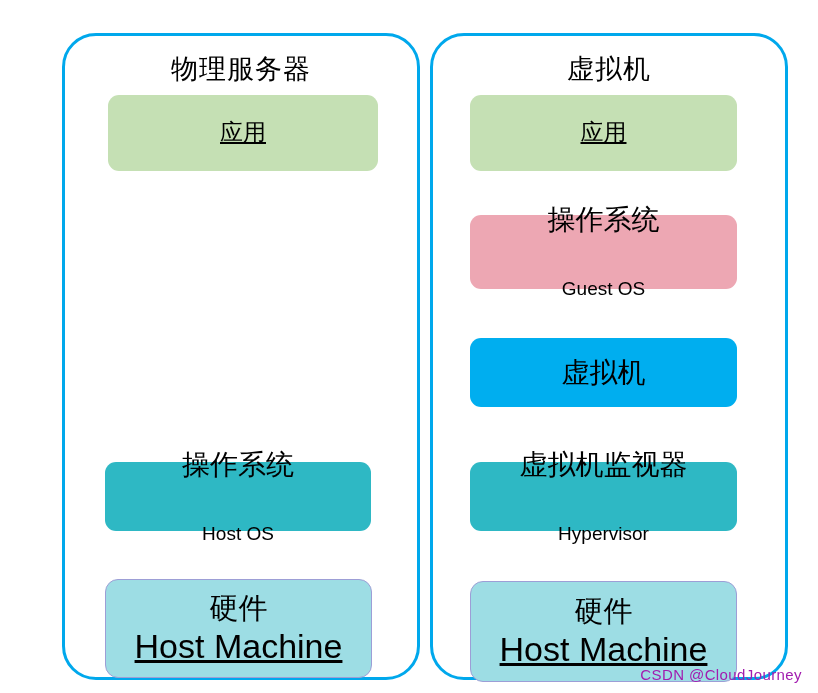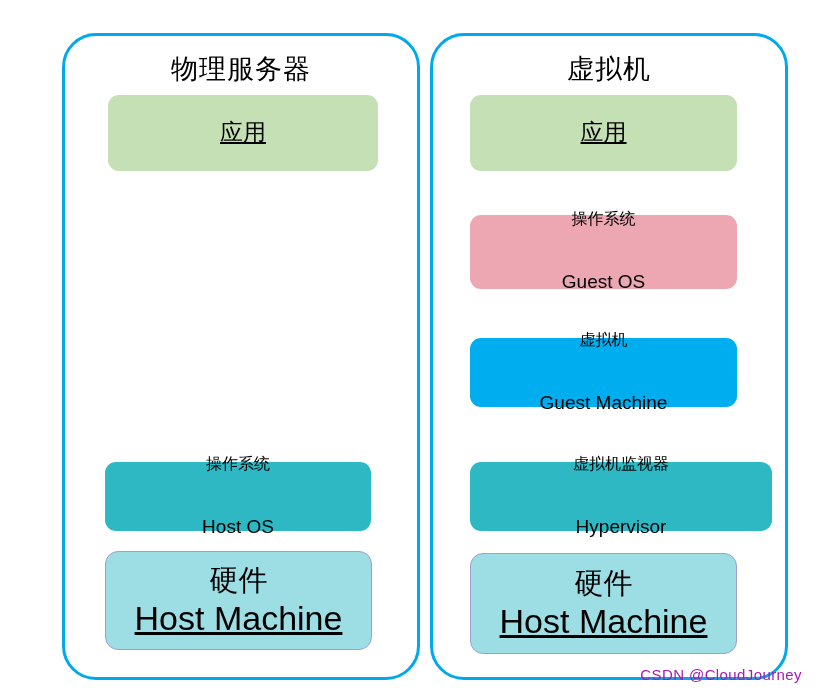--- a/index.html
+++ b/index.html
@@ -54,41 +54,41 @@
     line-height: 1.18;
   }
   .block .cn { display: block; }
   .block .en { display: block; }
 
   
   .c-green { background: #c5e0b4; }
   .c-pink  { background: #eda7b3; }
   .c-blue  { background: #00aeef; }
   .c-teal  { background: #2eb8c4; }
-  .c-hw    { background: #9ddde4; border: 1px solid #9d9ed6; border-radius: 13px; }
+  .c-hw    { background: #9ddde4; border: 1px solid #9d9ed6; border-radius: 13px; margin-top: 28px; }
 
   
   .t-app   { font-size: 23px; text-decoration: underline; }
   .t-mid   { }
-  .t-mid .cn { font-size: 16px; }
+  .t-mid .cn { font-size: 28px; }
   .t-mid .en { font-size: 19px; margin-top: 42px; }
   .t-hw    { }
   .t-hw .cn { font-size: 29px; }
   .t-hw .en { font-size: 34px; text-decoration: underline; }
 
   
   #block-app-left     { left: 108px; top: 95px;  width: 270px; height: 76px; }
   #block-hostos-left  { left: 105px; top: 462px; width: 266px; height: 69px; }
   #block-hw-left      { left: 105px; top: 551px; width: 267px; height: 99px; }
 
   
   #block-app-right    { left: 470px; top: 95px;  width: 267px; height: 76px; }
   #block-guestos      { left: 470px; top: 215px; width: 267px; height: 74px; }
   #block-guestmachine { left: 470px; top: 338px; width: 267px; height: 69px; }
-  #block-hypervisor   { left: 470px; top: 462px; width: 302px; height: 69px; }
+  #block-hypervisor   { left: 470px; top: 462px; width: 267px; height: 69px; }
   #block-hw-right     { left: 470px; top: 553px; width: 267px; height: 101px; }
 
   
   #watermark {
     position: absolute;
     right: 16px;
     bottom: 10px;
     font-size: 15px;
     color: #a21caf;
     white-space: nowrap;
@@ -126,21 +126,20 @@
     <span class="cn">应用</span>
   </div>
 
   <div class="block c-pink t-mid" id="block-guestos">
     <span class="cn">操作系统</span>
     <span class="en">Guest OS</span>
   </div>
 
   <div class="block c-blue t-mid" id="block-guestmachine">
     <span class="cn">虚拟机</span>
-    <span class="en">Guest Machine</span>
   </div>
 
   <div class="block c-teal t-mid" id="block-hypervisor">
     <span class="cn">虚拟机监视器</span>
     <span class="en">Hypervisor</span>
   </div>
 
   <div class="block c-hw t-hw" id="block-hw-right">
     <span class="cn">硬件</span>
     <span class="en">Host Machine</span>

